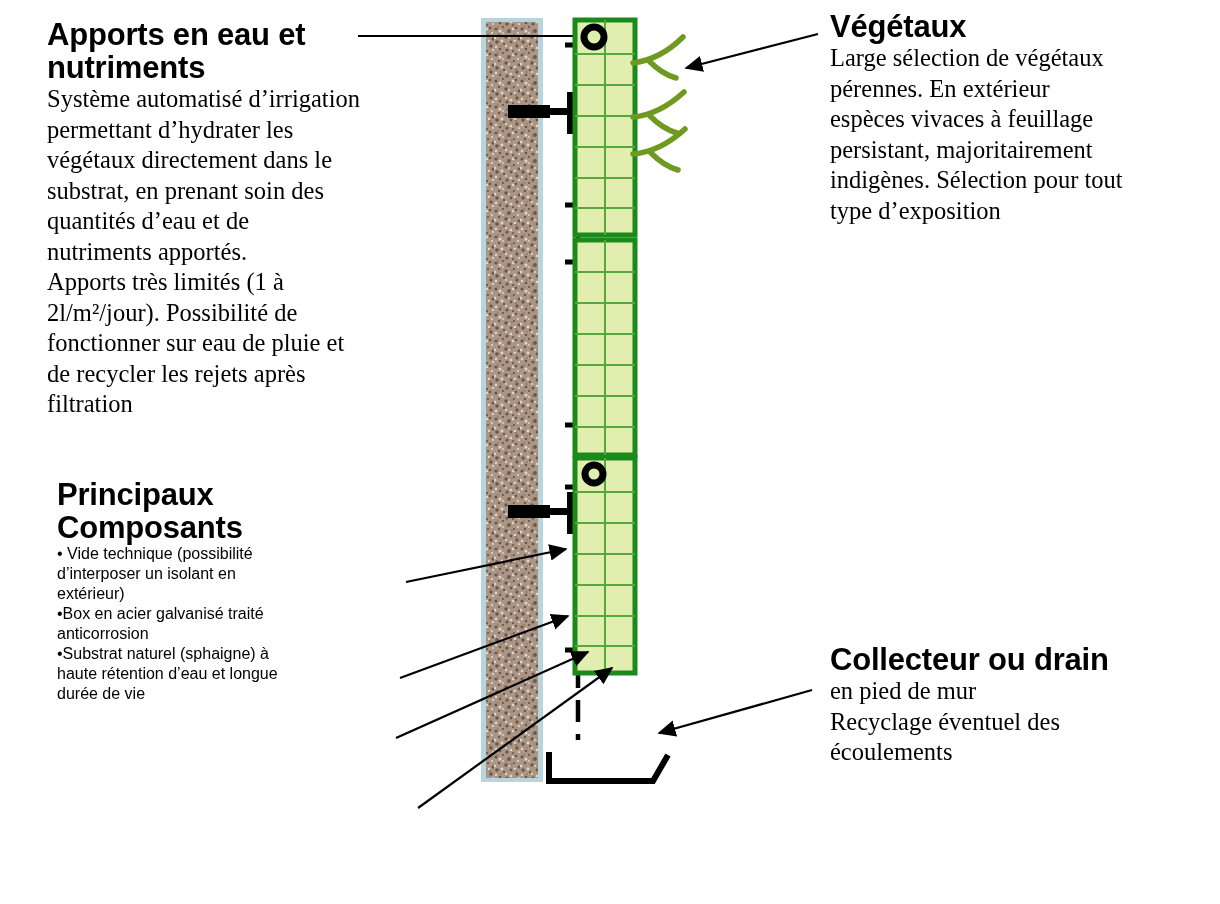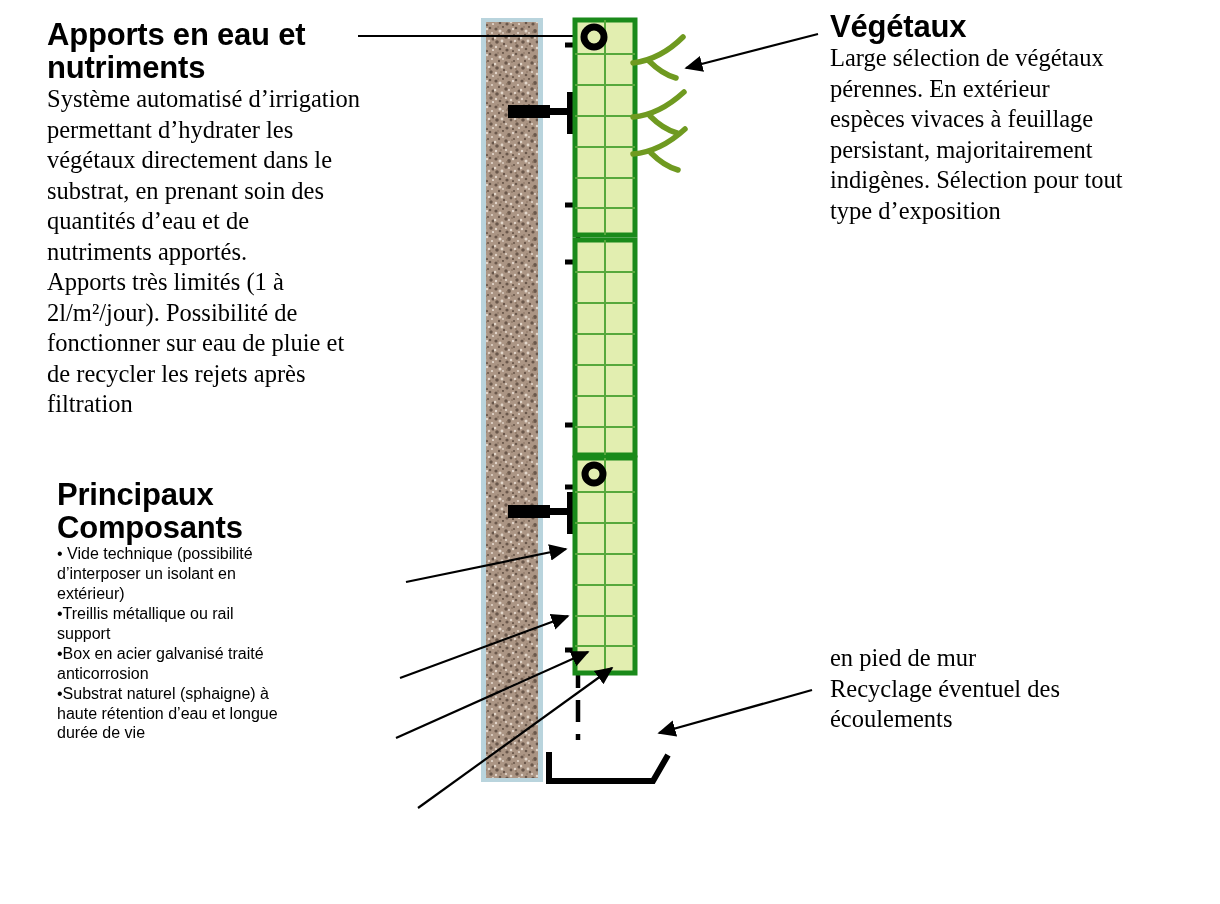--- a/index.html
+++ b/index.html
@@ -247,39 +247,38 @@
 filtration</p>
   </div>
 
   <div class="txtblock" id="block-principaux">
     <h2 class="heading">Principaux
 Composants</h2>
     <div class="bullets">
       <span class="bullet">• Vide technique (possibilité
 d’interposer un isolant en
 extérieur)</span>
-      <span class="bullet">•Treillis métallique ou rail
-support</span>
       <span class="bullet">•Box en acier galvanisé traité
 anticorrosion</span>
       <span class="bullet">•Substrat naturel (sphaigne) à
 haute rétention d’eau et longue
 durée de vie</span>
     </div>
   </div>
 
   <div class="txtblock" id="block-vegetaux">
     <h2 class="heading">Végétaux</h2>
     <p class="body-txt">Large sélection de végétaux
 pérennes. En extérieur
 espèces vivaces à feuillage
 persistant, majoritairement
 indigènes. Sélection pour tout
 type d’exposition</p>
   </div>
 
   <div class="txtblock" id="block-collecteur">
+    <h2 class="heading">Collecteur ou drain</h2>
     <p class="body-txt">en pied de mur
 Recyclage éventuel des
 écoulements</p>
   </div>
 
 </div>
 
 </body></html>

